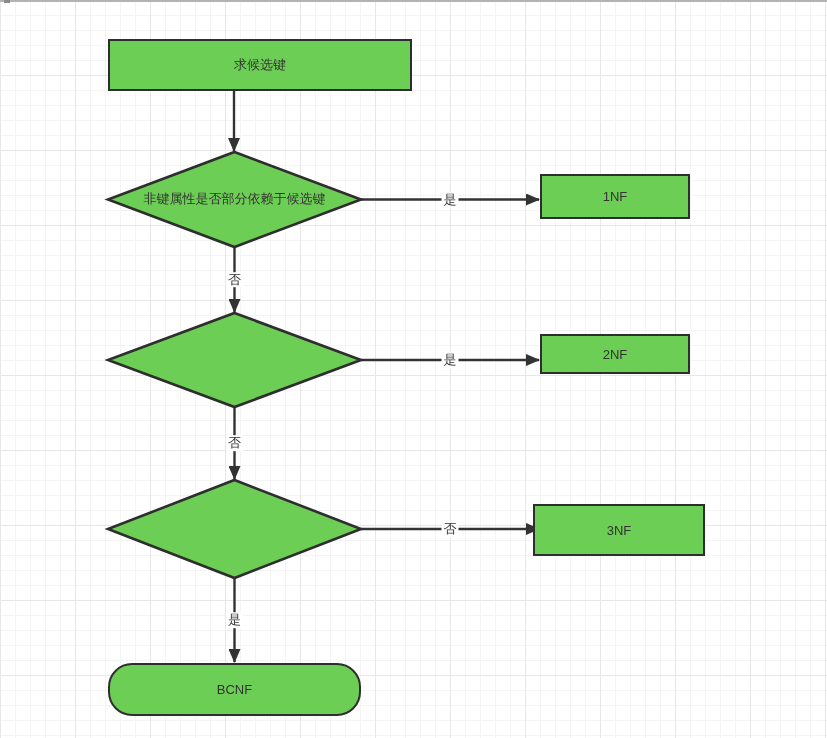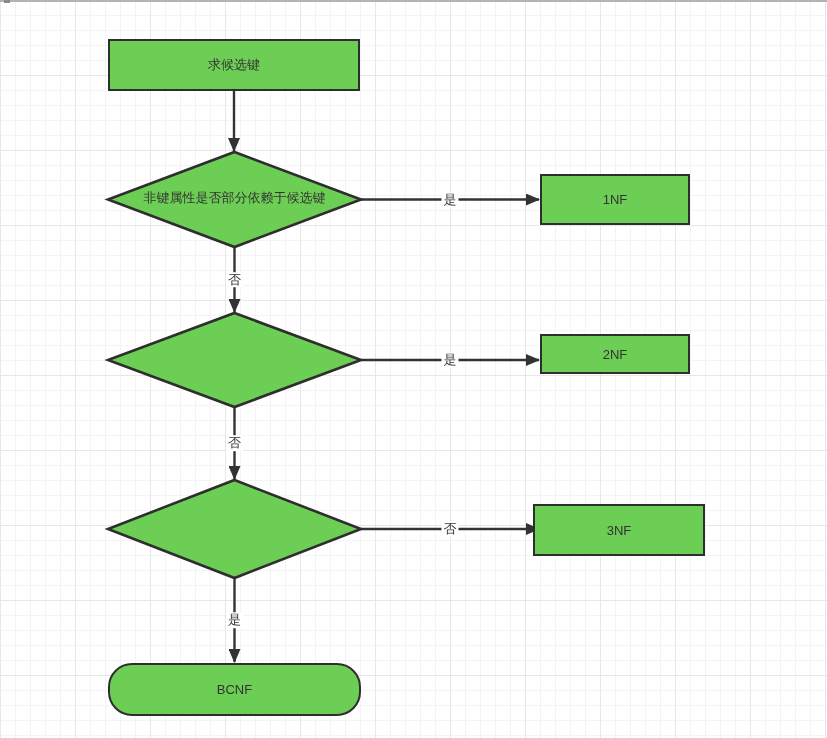--- a/index.html
+++ b/index.html
@@ -41,21 +41,20 @@
     font-size: 13px; color: #333333; text-align: center;
   }
   .diamond-label {
     position: absolute;
     box-sizing: border-box;
     display: flex; align-items: center; justify-content: center;
     font-size: 13px; color: #333333; text-align: center;
     line-height: 1.45;
     white-space: pre-line;
     padding: 0 10px;
-    font-family: Liberation Mono, monospace;
   }
   .edge-label {
     position: absolute;
     transform: translate(-50%, -50%);
     background: #ffffff;
     font-size: 13px; color: #333333;
     padding: 0 2px;
     line-height: 1.2;
     z-index: 3;
   }
@@ -103,20 +102,20 @@
         <polygon points="234.5,480 361,529 234.5,578 108,529" fill="#6dce55" stroke="#2e2e2e" stroke-width="2.6"></polygon>
       </g>
     </svg>
   <div class="node-layer" id="node-layer">
       <div class="edge-label" style="left: 450px; top: 199.5px;">是</div>
       <div class="edge-label" style="left: 234.5px; top: 279.5px;">否</div>
       <div class="edge-label" style="left: 450px; top: 360px;">是</div>
       <div class="edge-label" style="left: 234.5px; top: 443px;">否</div>
       <div class="edge-label" style="left: 450px; top: 529px;">否</div>
       <div class="edge-label" style="left: 234.5px; top: 620px;">是</div>
-      <div class="node-rect" style="left: 108px; top: 39px; width: 252px; height: 52px; background: rgb(109, 206, 85);">求候选键</div>
+      <div class="node-rect" style="left: 108px; top: 39px; width: 304px; height: 52px; background: rgb(109, 206, 85);">求候选键</div>
       <div class="diamond-label" style="left: 108px; top: 152px; width: 253px; height: 95px;">非键属性是否部分依赖于候选键</div>
-      <div class="node-rect" style="left: 540px; top: 174px; width: 150px; height: 51px; background: rgb(109, 206, 85);">1NF</div>
+      <div class="node-rect" style="left: 540px; top: 174px; width: 150px; height: 45px; background: rgb(109, 206, 85);">1NF</div>
       <div class="node-rect" style="left: 540px; top: 334px; width: 150px; height: 40px; background: rgb(109, 206, 85);">2NF</div>
       <div class="node-rect" style="left: 533px; top: 504px; width: 172px; height: 52px; background: rgb(109, 206, 85);">3NF</div>
       <div class="node-rect" style="left: 108px; top: 663px; width: 253px; height: 53px; background: rgb(109, 206, 85); border-radius: 24px;">BCNF</div>
     </div>
 </div>
 
 </body></html>

